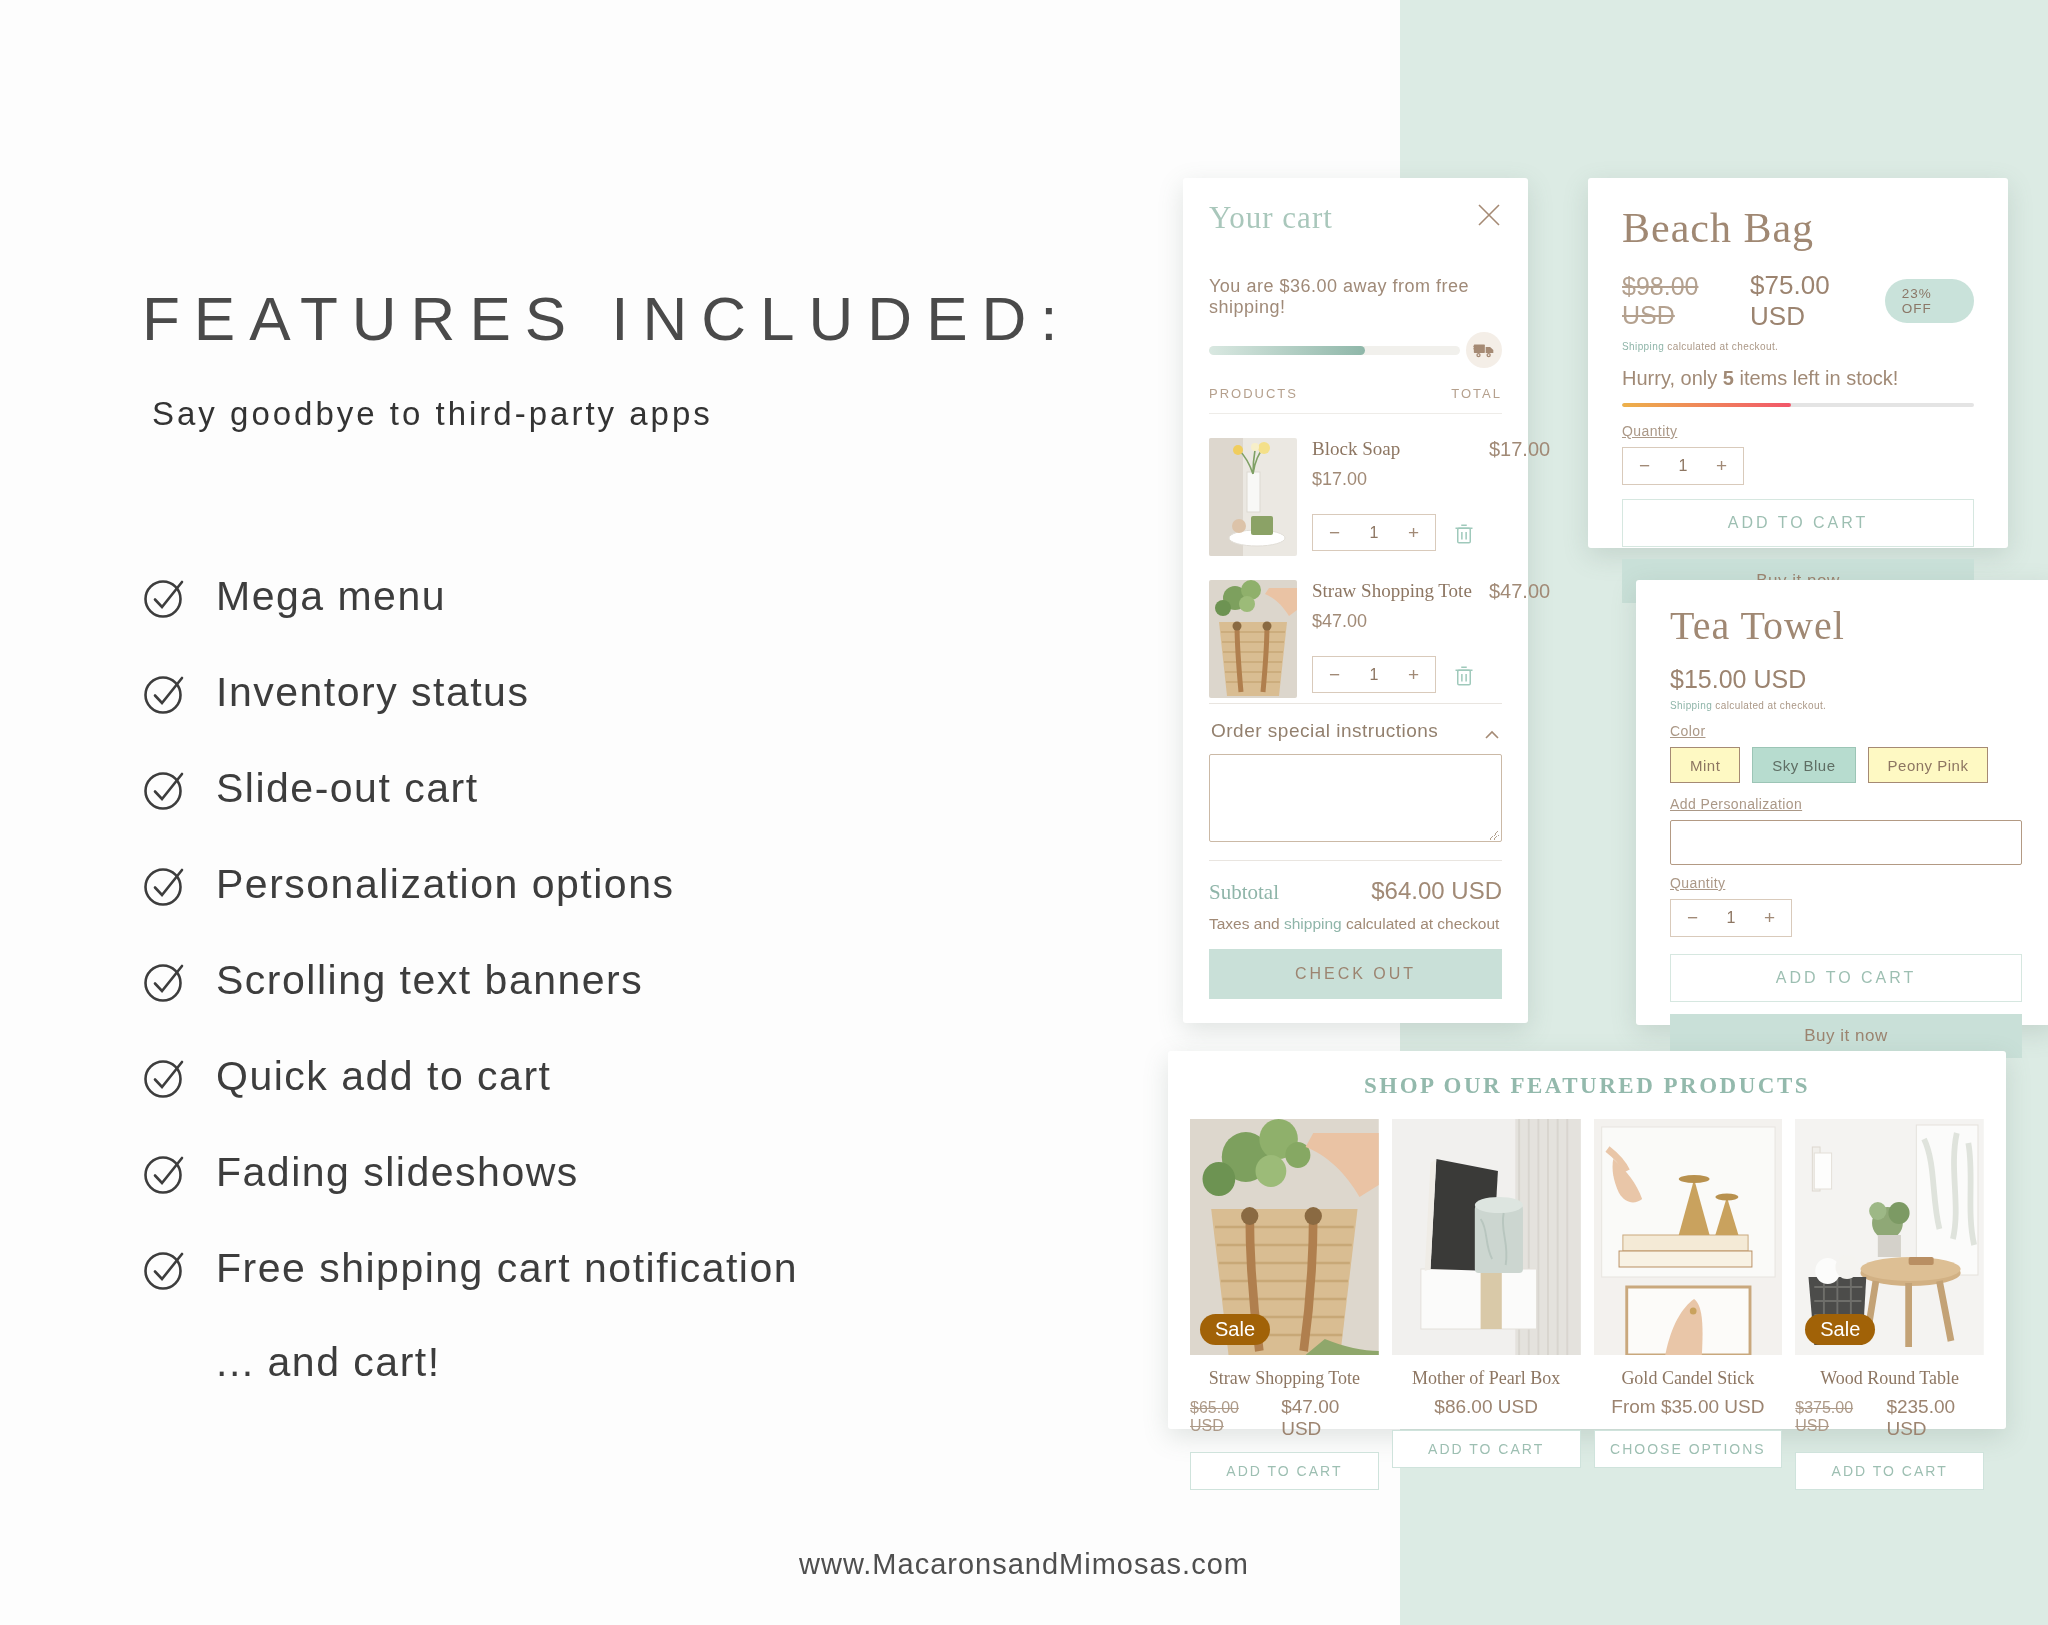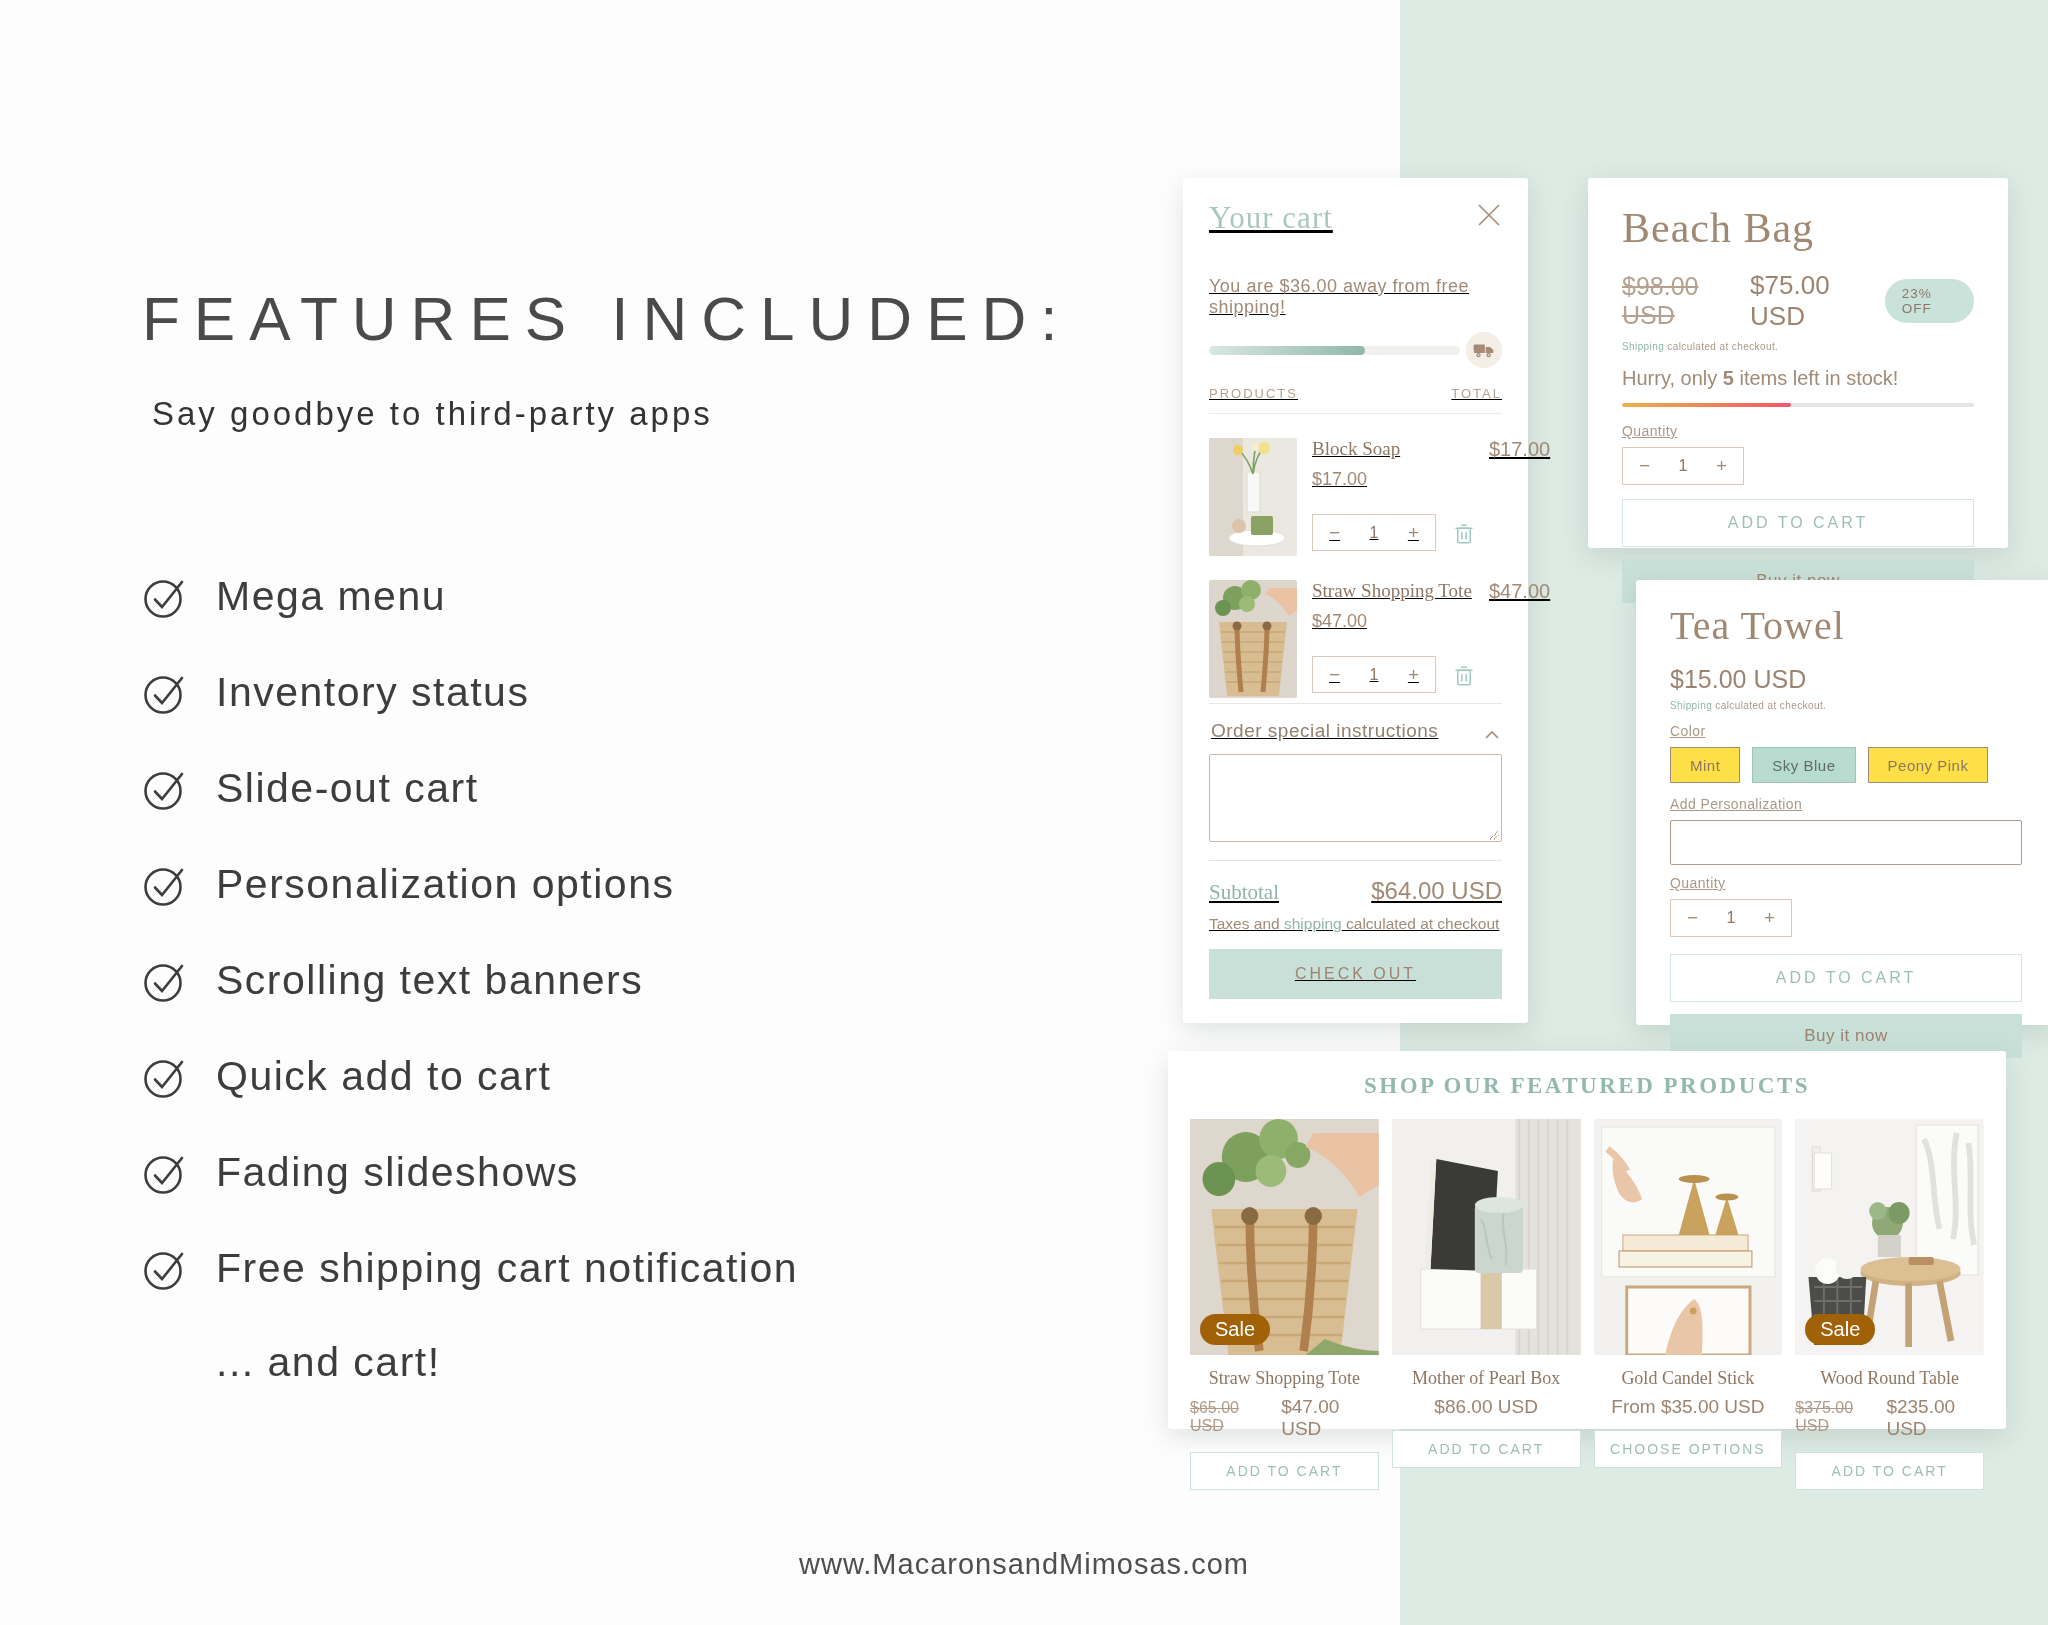--- a/index.html
+++ b/index.html
@@ -40,21 +40,21 @@
   }
 
   
   .card {
     position:absolute; background:#ffffff; border-radius:3px;
     box-shadow:0 8px 26px rgba(90,110,100,0.18);
   }
   .serif { font-family:"Liberation Serif", serif; }
 
   
-  .cart-panel { left:1183px; top:178px; width:345px; height:845px; padding:22px 26px 24px; display:flex; flex-direction:column;text-decoration:underline; }
+  .cart-panel { left:1183px; top:178px; width:345px; height:845px; padding:22px 26px 24px; display:flex; flex-direction:column; }
   .cart-head { display:flex; justify-content:space-between; align-items:flex-start; }
   .cart-title { font-size:31px; color:#a9c7bb; font-weight:400; letter-spacing:1px; }
   .close-btn { width:26px; height:26px; cursor:pointer; margin-top:2px; }
   .free-ship { margin-top:40px; font-size:18px; color:#a08a78; letter-spacing:0.5px; }
   .ship-progress-row { margin-top:14px; display:flex; align-items:center; }
   .ship-track { flex:1; height:9px; border-radius:6px; background:#f1f0ec; overflow:hidden; }
   .ship-fill { height:100%; border-radius:6px; background:linear-gradient(90deg,#d9e8e1,#8fb7a9); }
   .truck-wrap { width:36px; height:36px; border-radius:50%; background:#f4eee7; margin-left:6px; flex:0 0 36px;
                 display:flex; align-items:center; justify-content:center; }
   .cols-row { margin-top:18px; display:flex; justify-content:space-between;
@@ -114,21 +114,21 @@
   .atc-btn {
     margin-top:14px; width:100%; height:48px; background:#fff; cursor:pointer;
     border:1px solid #d6e7e0; color:#9dbfb2; font-size:16px; letter-spacing:3px; font-family:inherit;
   }
   .buy-btn {
     margin-top:12px; width:100%; height:44px; border:none; cursor:pointer;
     background:#c9e0d8; color:#9c8470; font-size:17px; letter-spacing:0.5px; font-family:inherit;
   }
   .swatch-row { margin-top:8px; display:flex; gap:12px; }
   .swatch {
-    height:36px; padding:0 19px; background:#fde047; border:1px solid #a58a74; cursor:pointer;
+    height:36px; padding:0 19px; background:#fef9c3; border:1px solid #a58a74; cursor:pointer;
     font-size:15px; color:#8d7662; letter-spacing:0.5px; font-family:inherit;
   }
   .swatch.selected { background:#b7dccf; border-color:#9cc5b6; color:#5f6e64; }
   .perso-input { margin-top:8px; width:100%; height:45px; border:1px solid #b39a84; border-radius:2px;
     font-family:inherit; font-size:17px; color:#8d7662; padding:0 10px; }
 
   
   .featured-panel { left:1168px; top:1051px; width:838px; height:378px; padding:22px 22px 0; }
   .featured-title { text-align:center; font-size:23px; color:#93b9ac; letter-spacing:2.5px; font-weight:700; }
   .featured-grid { margin-top:20px; display:grid; grid-template-columns:repeat(4,1fr); gap:13px; }

